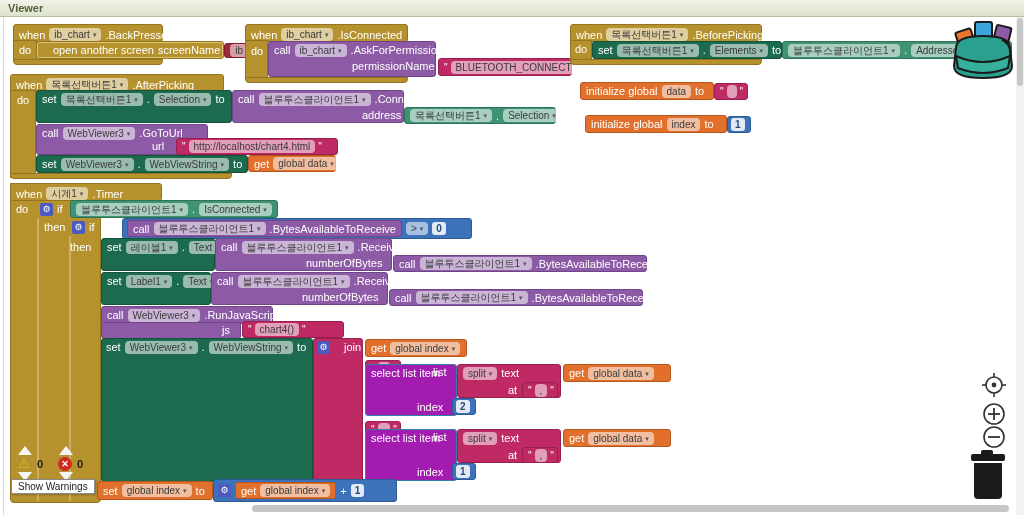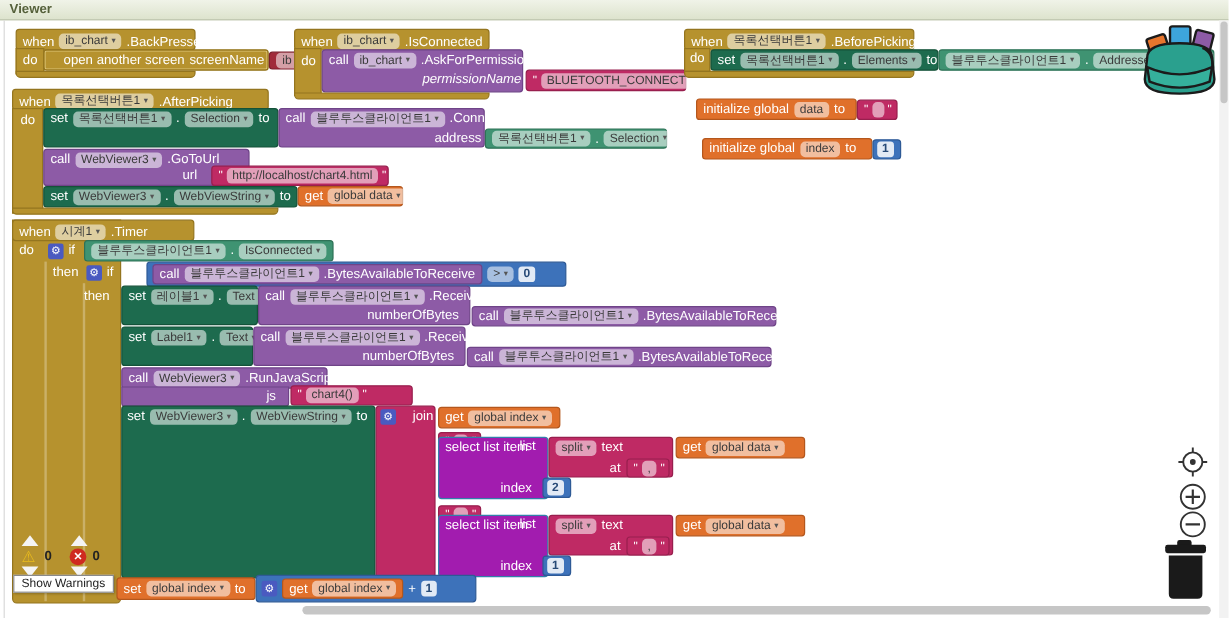--- a/index.html
+++ b/index.html
@@ -80,21 +80,21 @@
     <span class="pill dd">ib_chart</span>
     <span>.IsConnected</span>
   </div>
   <div class="rect goldbase" style="left:245px;top:40px;width:23px;height:40px;"></div>
   <span class="flbl" style="left:251px;top:45px;">do</span>
   <div class="blk purple tall" style="left:268px;top:41px;width:168px;height:36px;">
     <span>call</span>
     <span class="pill dd">ib_chart</span>
     <span>.AskForPermission</span>
   </div>
-  <span class="flbl" style="left:352px;top:60px;font-style:italic;">permissionName</span>
+  <span class="flbl" style="left:352px;top:60px;">permissionName</span>
   <div class="blk pink str" style="left:438px;top:58px;width:134px;">
     <span class="pill">BLUETOOTH_CONNECT</span>
   </div>
   <div class="rect goldbase" style="left:245px;top:77px;width:163px;height:6px;border-radius:0 0 4px 4px;"></div>
 
   <div class="blk gold" style="left:570px;top:24px;width:192px;">
     <span>when</span>
     <span class="pill dd">목록선택버튼1</span>
     <span>.BeforePicking</span>
   </div>
@@ -155,21 +155,21 @@
     <span class="pill dd">목록선택버튼1</span>
     <span>.</span>
     <span class="pill dd">Selection</span>
   </div>
   <div class="blk purple tall" style="left:36px;top:124px;width:172px;height:31px;">
     <span>call</span>
     <span class="pill dd">WebViewer3</span>
     <span>.GoToUrl</span>
   </div>
   <span class="flbl" style="left:152px;top:140px;">url</span>
-  <div class="blk pink str" style="left:176px;top:138px;width:148px;height:17px;">
+  <div class="blk pink str" style="left:176px;top:138px;width:162px;height:17px;">
     <span class="pill">http://localhost/chart4.html</span>
   </div>
   <div class="blk dgreen" style="left:36px;top:155px;width:212px;">
     <span>set</span>
     <span class="pill dd">WebViewer3</span>
     <span>.</span>
     <span class="pill dd">WebViewString</span>
     <span>to</span>
   </div>
   <div class="blk orange" style="left:248px;top:155px;width:88px;height:17px;">

